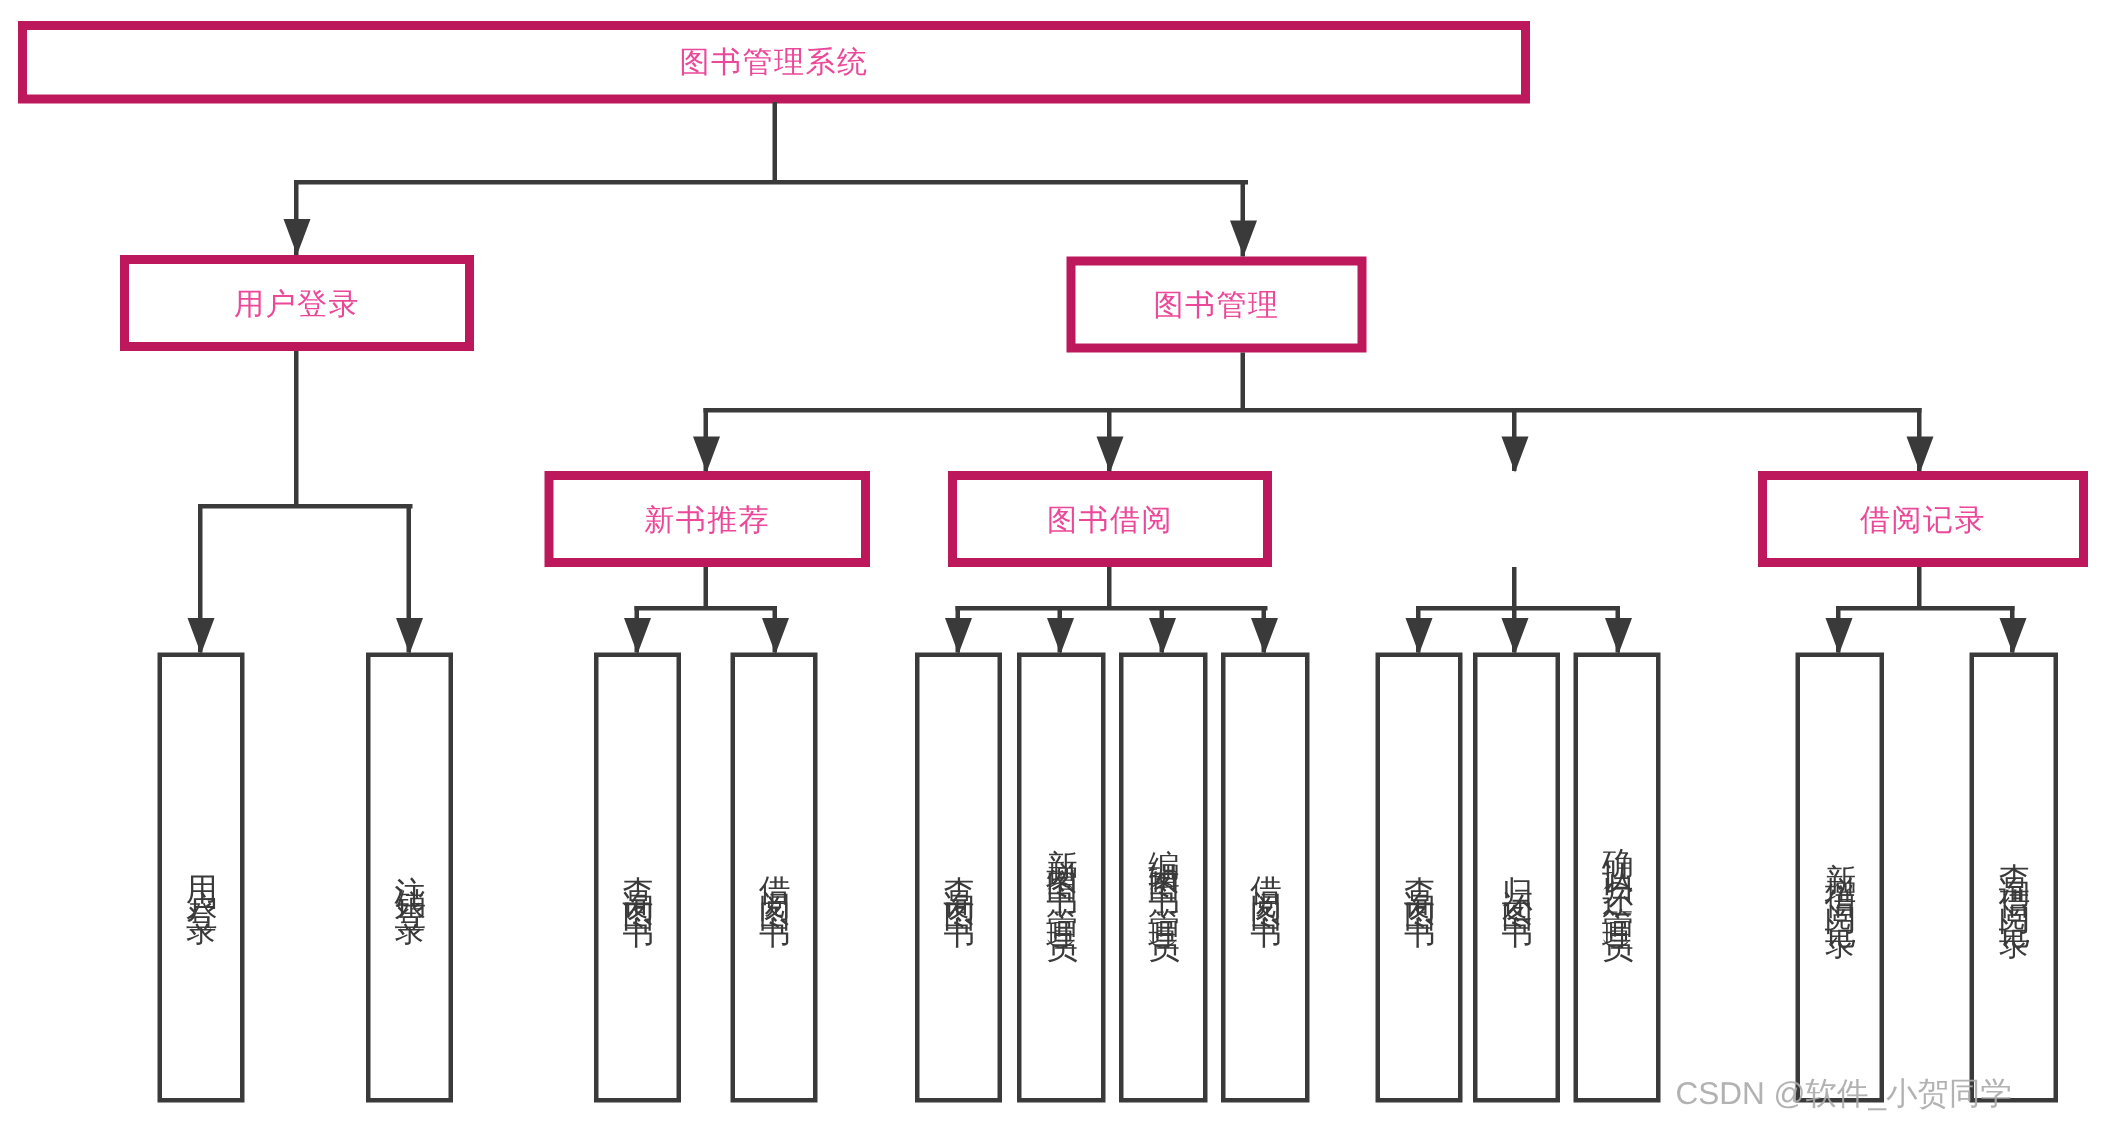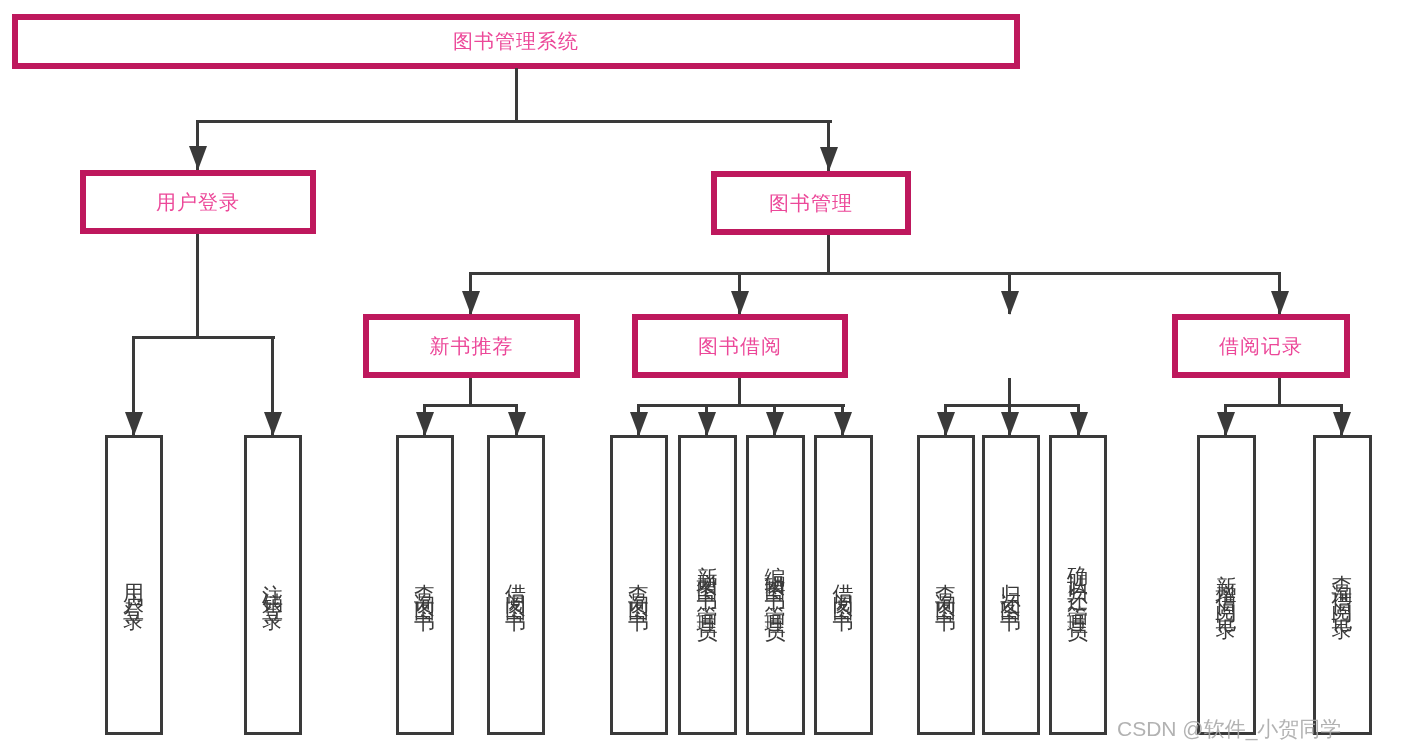--- a/index.html
+++ b/index.html
@@ -67,21 +67,21 @@
 
 <div id="canvas">
 
   <div class="hbox" style="left:12px; top:14px; width:1008px; height:55px;">图书管理系统</div>
 
   <div class="hbox" style="left:80px; top:170px; width:236px; height:64px;">用户登录</div>
   <div class="hbox" style="left:711px; top:171px; width:200px; height:64px;">图书管理</div>
 
   <div class="hbox" style="left:363px; top:314px; width:217px; height:64px;">新书推荐</div>
   <div class="hbox" style="left:632px; top:314px; width:216px; height:64px;">图书借阅</div>
-  <div class="hbox" style="left:1172px; top:314px; width:178px; height:64px;">借阅记录</div>
+  <div class="hbox" style="left:1172px; top:314px; width:220px; height:64px;">借阅记录</div>
 
   <div class="vbox" style="left:105px; width:58px;">
     <span class="vtext">用户登录</span>
   </div>
   <div class="vbox" style="left:244px; width:58px;">
     <span class="vtext">注销登录</span>
   </div>
 
   <div class="vbox" style="left:396px; width:58px;">
     <span class="vtext">查询图书</span>

